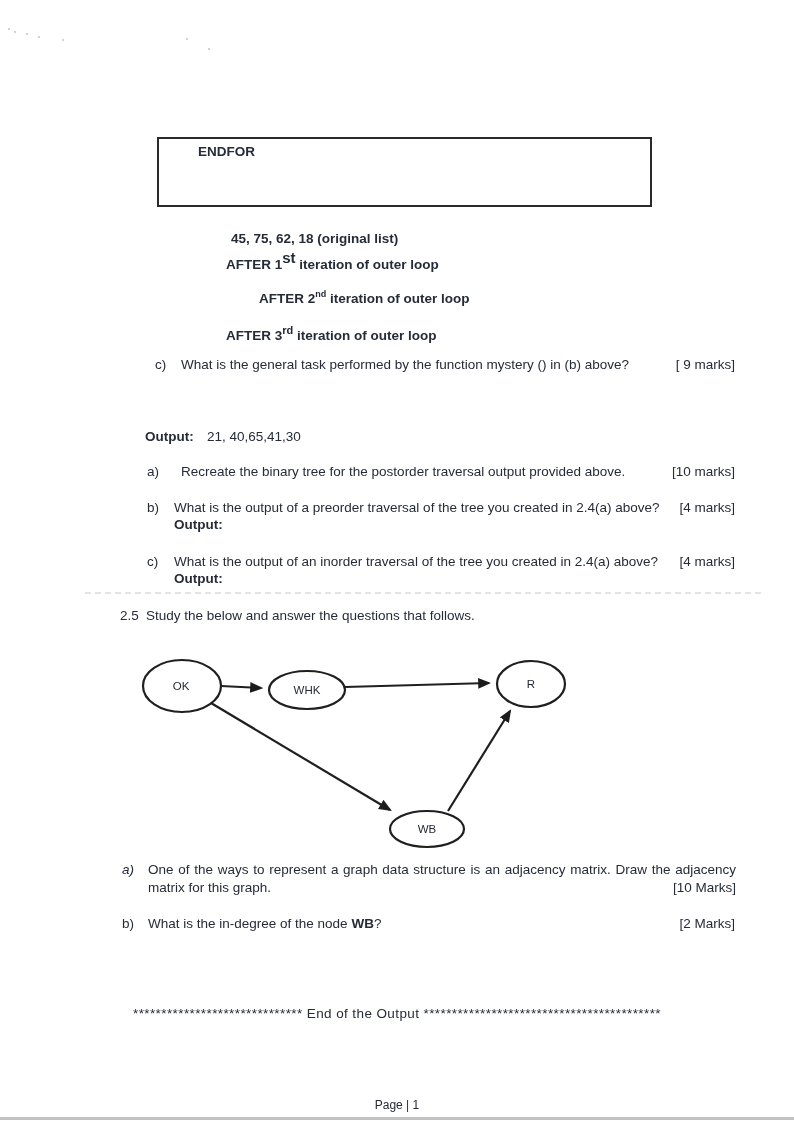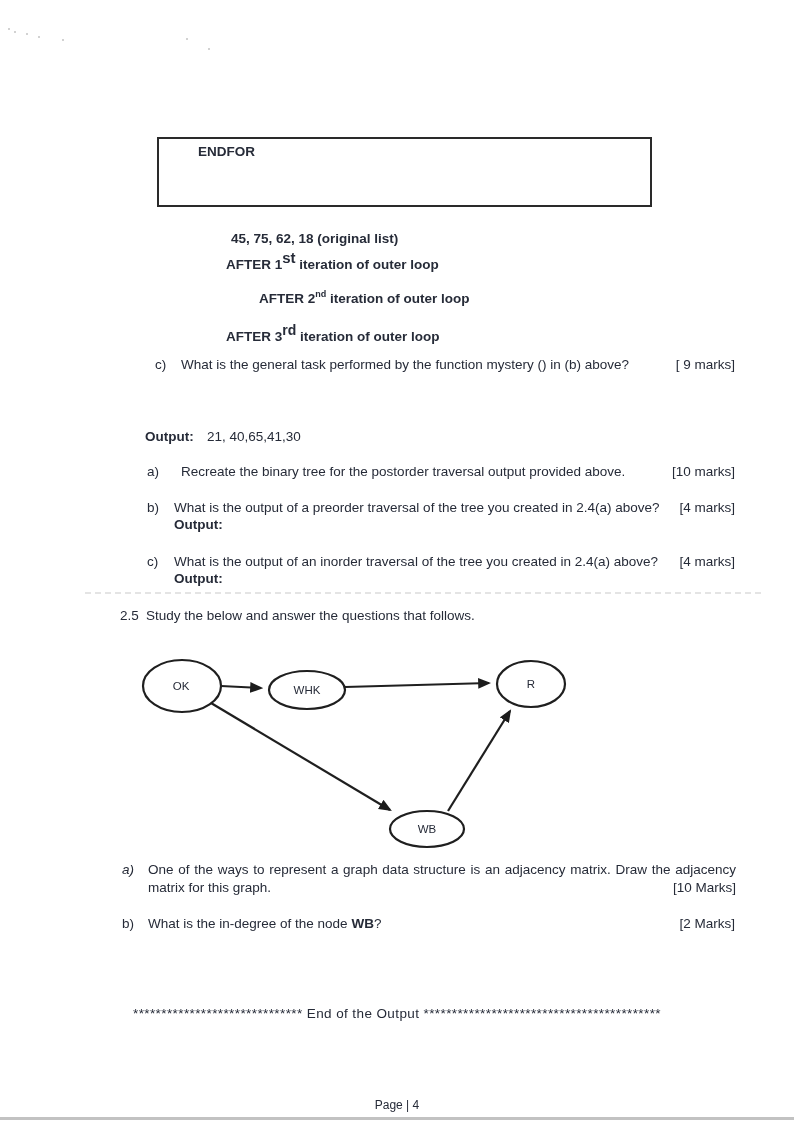--- a/index.html
+++ b/index.html
@@ -60,21 +60,21 @@
   </div>
 
   <div class="abs b" style="left:231px;top:230px;">45, 75, 62, 18 (original list)</div>
   <div class="abs b" style="left:226px;top:249px;">
     <span>AFTER 1</span><sup style="font-size:15px;">st</sup><span> iteration of outer loop</span>
   </div>
   <div class="abs b" style="left:226px;top:285px;margin-left:33px;">
     <span>AFTER 2</span><sup style="font-size:9px;">nd</sup><span> iteration of outer loop</span>
   </div>
   <div class="abs b" style="left:226px;top:321px;">
-    <span>AFTER 3</span><sup style="font-size:14px;">rd</sup><span> iteration of outer loop</span>
+    <span>AFTER 3</span><sup style="font-size:11px;">rd</sup><span> iteration of outer loop</span>
   </div>
 
   <div class="row" style="top:356px;">
     <span class="abs" style="left:155px;">c)</span>
     <span class="abs" style="left:181px;">What is the general task performed by the function mystery () in (b) above?</span>
     <span class="marks">[ 9 marks]</span>
   </div>
 
 
   <div class="row" style="top:428px;">
@@ -142,17 +142,17 @@
   </div>
 
   <div class="row" style="top:915px;">
     <span class="abs" style="left:122px;">b)</span>
     <span class="abs" style="left:148px;"><span>What is the in-degree of the node </span><span class="b">WB</span><span>?</span></span>
     <span class="marks">[2 Marks]</span>
   </div>
 
   <div class="abs" style="left:0;top:1005px;width:794px;text-align:center;letter-spacing:.4px;">****************************** End of the Output ******************************************</div>
 
-  <div class="abs" style="left:0;top:1096px;width:794px;text-align:center;font-size:12px;">Page | 4</div>
+  <div class="abs" style="left:0;top:1096px;width:794px;text-align:center;font-size:12px;">Page | 1</div>
 
   <div class="bottomline"></div>
 
 </div>
 
 </body></html>

